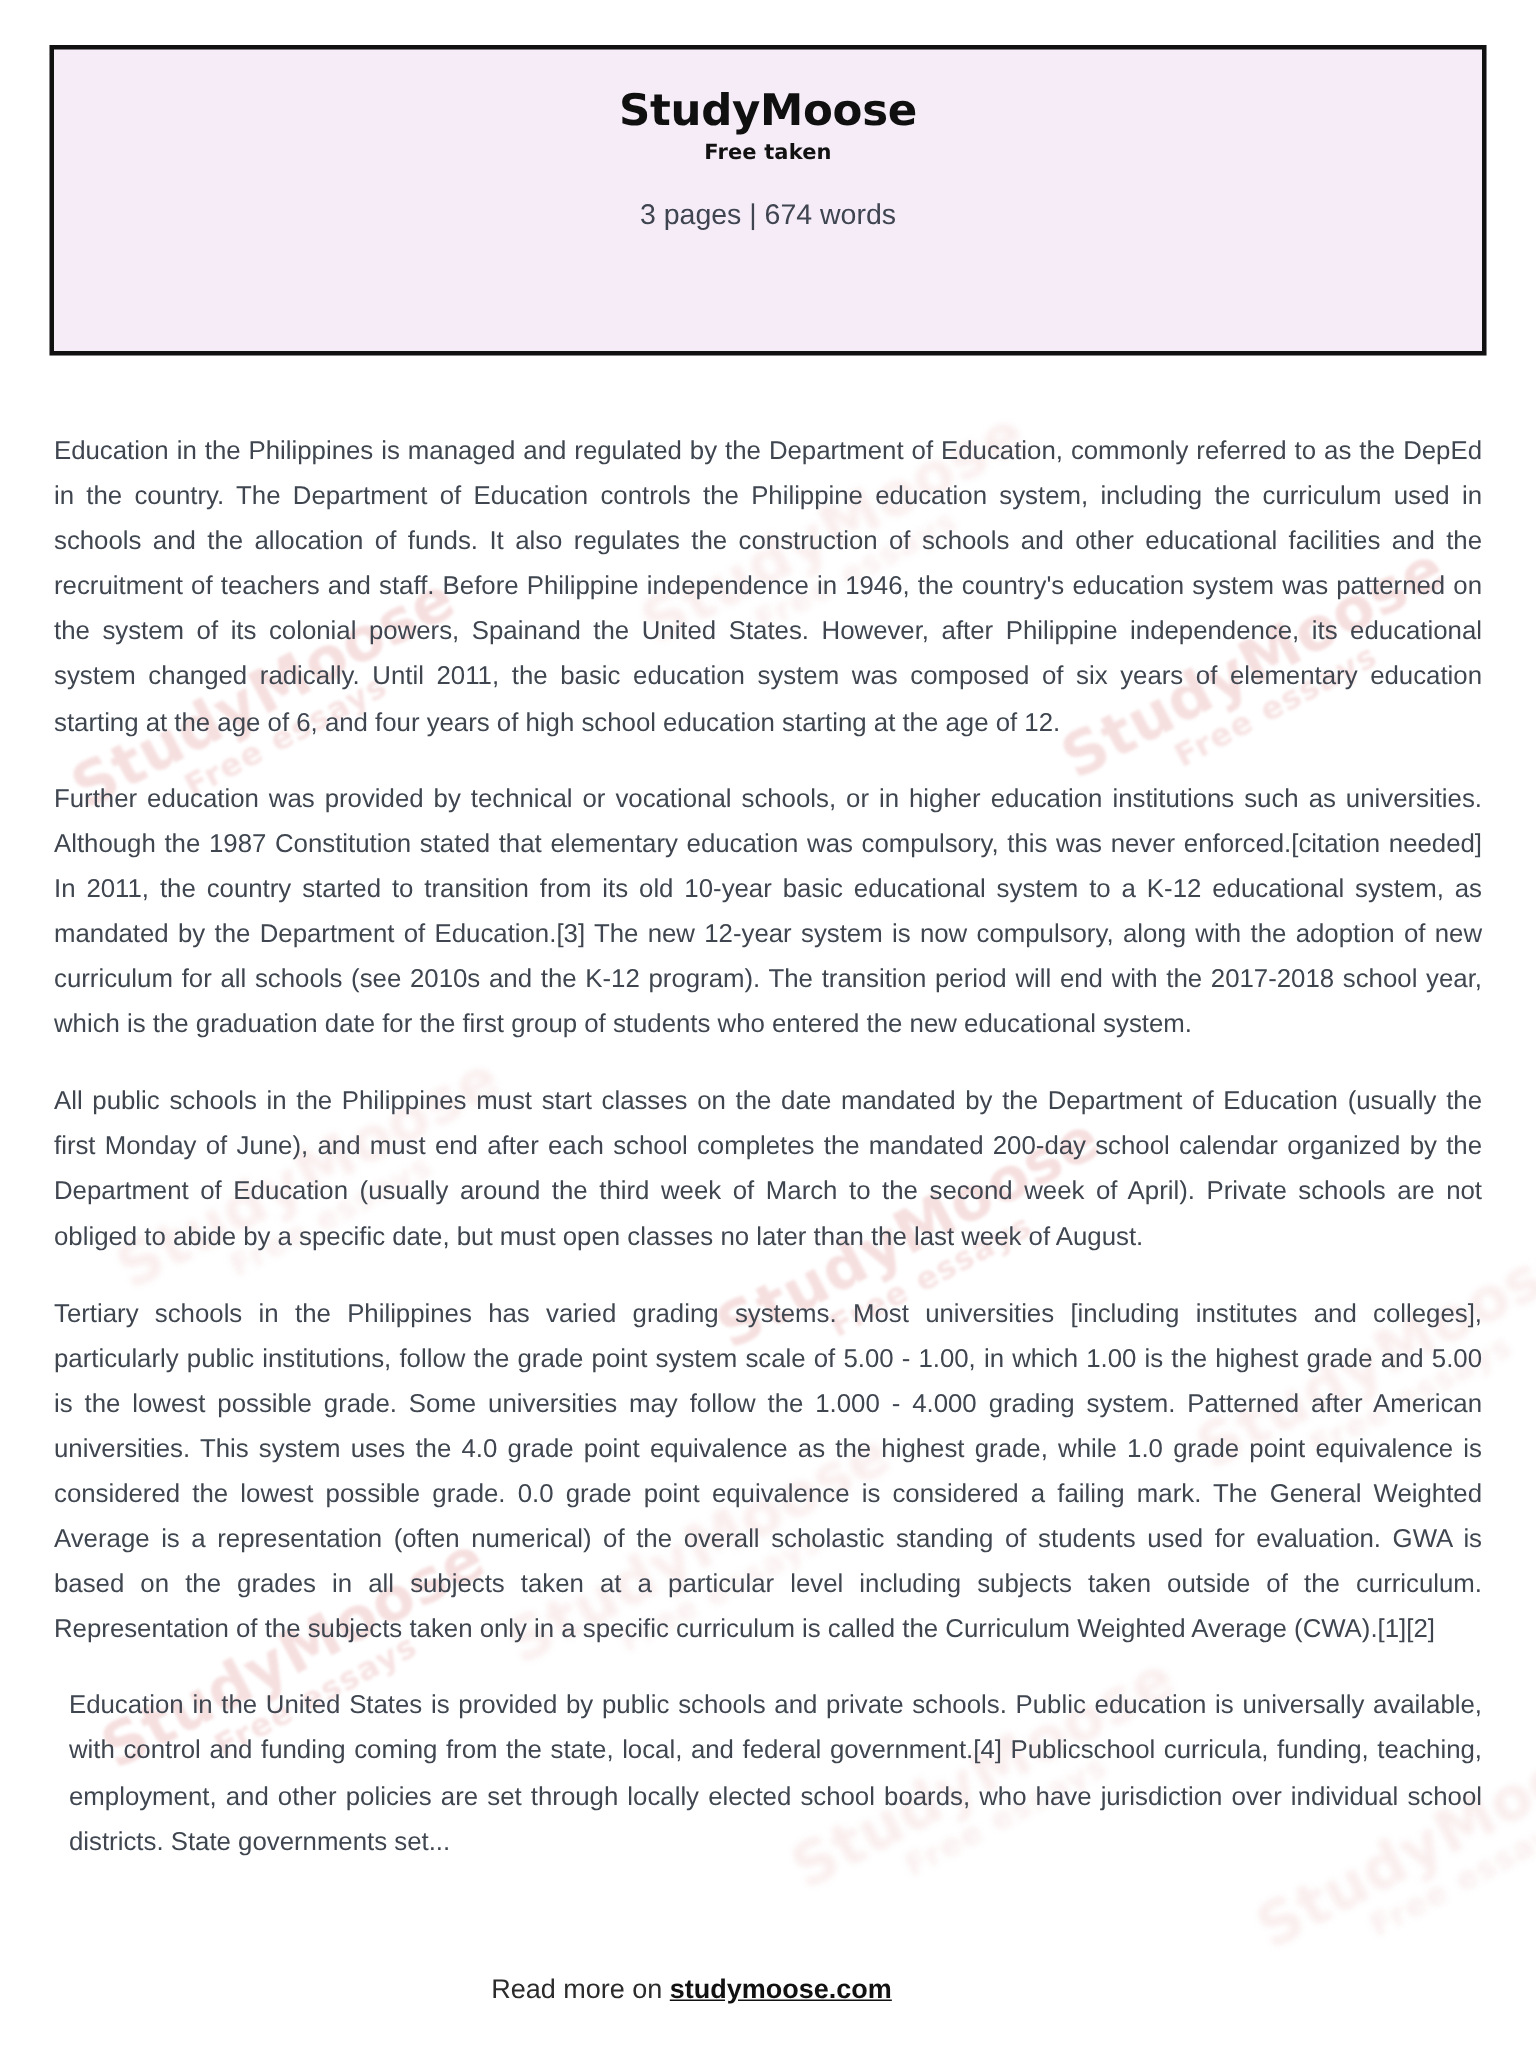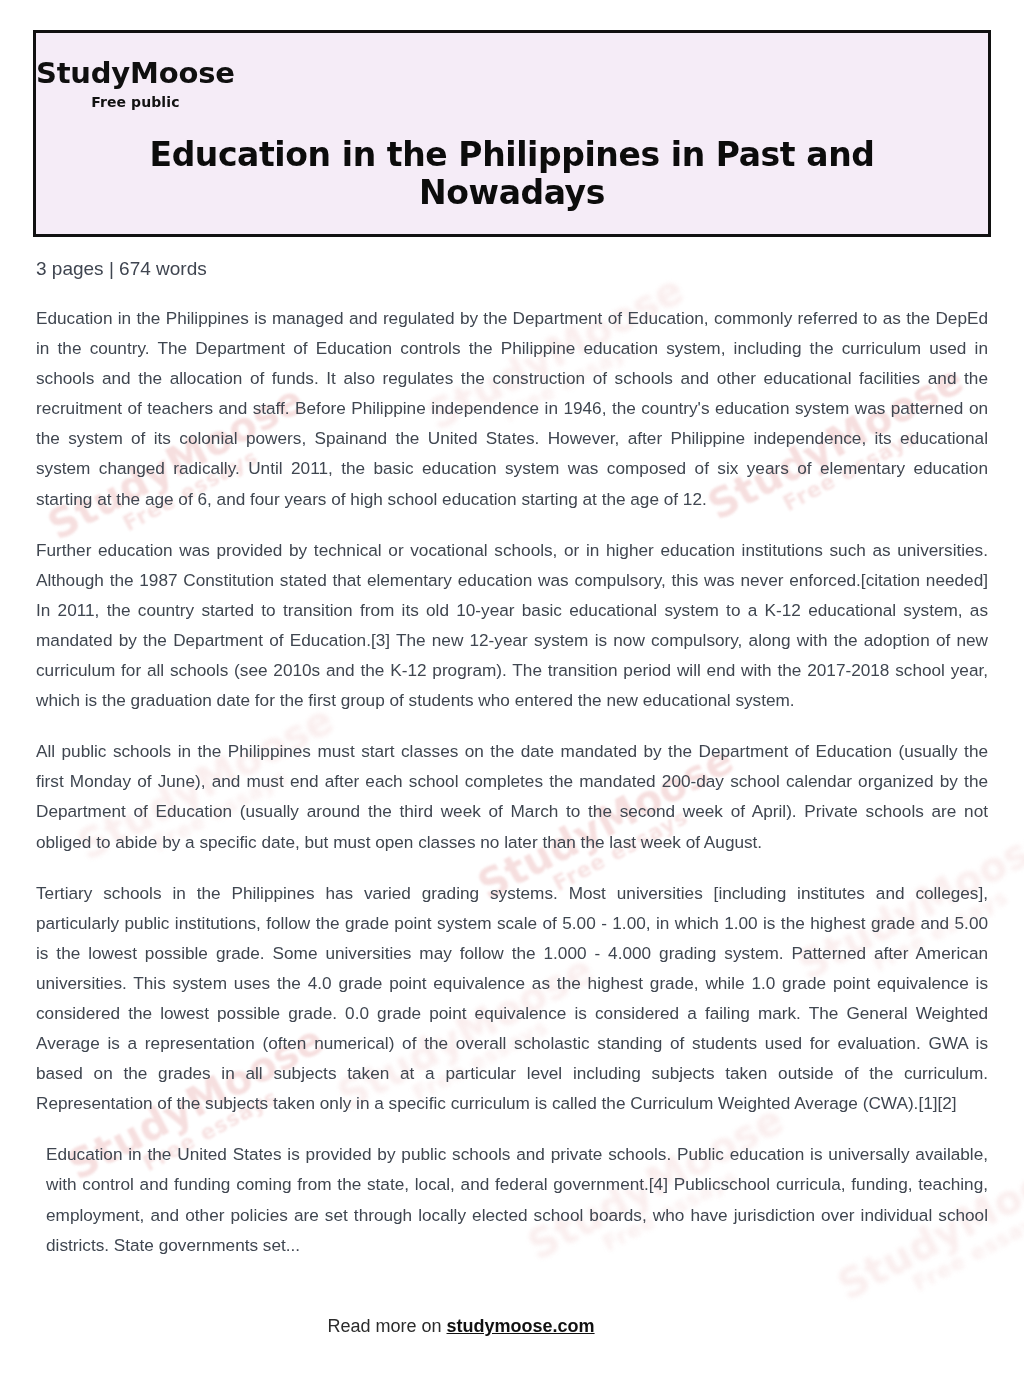--- a/index.html
+++ b/index.html
@@ -56,21 +56,21 @@
     position: absolute;
     left: 33px;
     top: 30px;
     width: 958px;
     height: 207px;
     box-sizing: border-box;
     background: #f5ecf7;
     border: 3px solid #111111;
     display: flex;
     flex-direction: column;
-    align-items: flex-start;
+    align-items: center;
     justify-content: flex-start;
     padding-top: 26px;
   }
   #brand-block {
     text-align: center;
     line-height: 1;
   }
   #brand-name {
     font-family: "DejaVu Sans", sans-serif;
     font-size: 29px;
@@ -102,21 +102,21 @@
     font-family: "Liberation Sans", sans-serif;
     font-size: 19px;
     color: #3f4550;
     text-align: center;
   }
 
   
   #article {
     position: absolute;
     left: 36px;
-    top: 303px;
+    top: 285px;
     width: 952px;
   }
   .para {
     text-align: justify;
     text-justify: inter-word;
     font-size: 17.2px;
     line-height: 30.1px;
     color: #3f4650;
     margin: 0 0 21px 0;
     font-family: "Liberation Sans", sans-serif;
@@ -184,23 +184,22 @@
     <span class="wm-main">StudyMoose</span>
     <span class="wm-sub">Free essays</span>
   </div>
 </div>
 
 <div id="page">
 
   <div id="header-card">
     <div id="brand-block">
       <div id="brand-name">StudyMoose</div>
-      <div id="brand-tagline">Free public</div>
+      <div id="brand-tagline">Free taken</div>
     </div>
-    <h1 id="doc-title">Education in the Philippines in Past and Nowadays</h1>
     <div id="doc-meta">3 pages | 674 words</div>
   </div>
 
   <div id="article">
     <p class="para">Education in the Philippines is managed and regulated by the Department of Education, commonly referred to as the DepEd in the country. The Department of Education controls the Philippine education system, including the curriculum used in schools and the allocation of funds. It also regulates the construction of schools and other educational facilities and the recruitment of teachers and staff. Before Philippine independence in 1946, the country's education system was patterned on the system of its colonial powers, Spainand the United States. However, after Philippine independence, its educational system changed radically. Until 2011, the basic education system was composed of six years of elementary education starting at the age of 6, and four years of high school education starting at the age of 12.</p>
     <p class="para">Further education was provided by technical or vocational schools, or in higher education institutions such as universities. Although the 1987 Constitution stated that elementary education was compulsory, this was never enforced.[citation needed] In 2011, the country started to transition from its old 10-year basic educational system to a K-12 educational system, as mandated by the Department of Education.[3] The new 12-year system is now compulsory, along with the adoption of new curriculum for all schools (see 2010s and the K-12 program). The transition period will end with the 2017-2018 school year, which is the graduation date for the first group of students who entered the new educational system.</p>
     <p class="para">All public schools in the Philippines must start classes on the date mandated by the Department of Education (usually the first Monday of June), and must end after each school completes the mandated 200-day school calendar organized by the Department of Education (usually around the third week of March to the second week of April). Private schools are not obliged to abide by a specific date, but must open classes no later than the last week of August.</p>
     <p class="para">Tertiary schools in the Philippines has varied grading systems. Most universities [including institutes and colleges], particularly public institutions, follow the grade point system scale of 5.00 - 1.00, in which 1.00 is the highest grade and 5.00 is the lowest possible grade. Some universities may follow the 1.000 - 4.000 grading system. Patterned after American universities. This system uses the 4.0 grade point equivalence as the highest grade, while 1.0 grade point equivalence is considered the lowest possible grade. 0.0 grade point equivalence is considered a failing mark. The General Weighted Average is a representation (often numerical) of the overall scholastic standing of students used for evaluation. GWA is based on the grades in all subjects taken at a particular level including subjects taken outside of the curriculum. Representation of the subjects taken only in a specific curriculum is called the Curriculum Weighted Average (CWA).[1][2]</p>
     <p class="para">Education in the United States is provided by public schools and private schools. Public education is universally available, with control and funding coming from the state, local, and federal government.[4] Publicschool curricula, funding, teaching, employment, and other policies are set through locally elected school boards, who have jurisdiction over individual school districts. State governments set...</p>
   </div>

